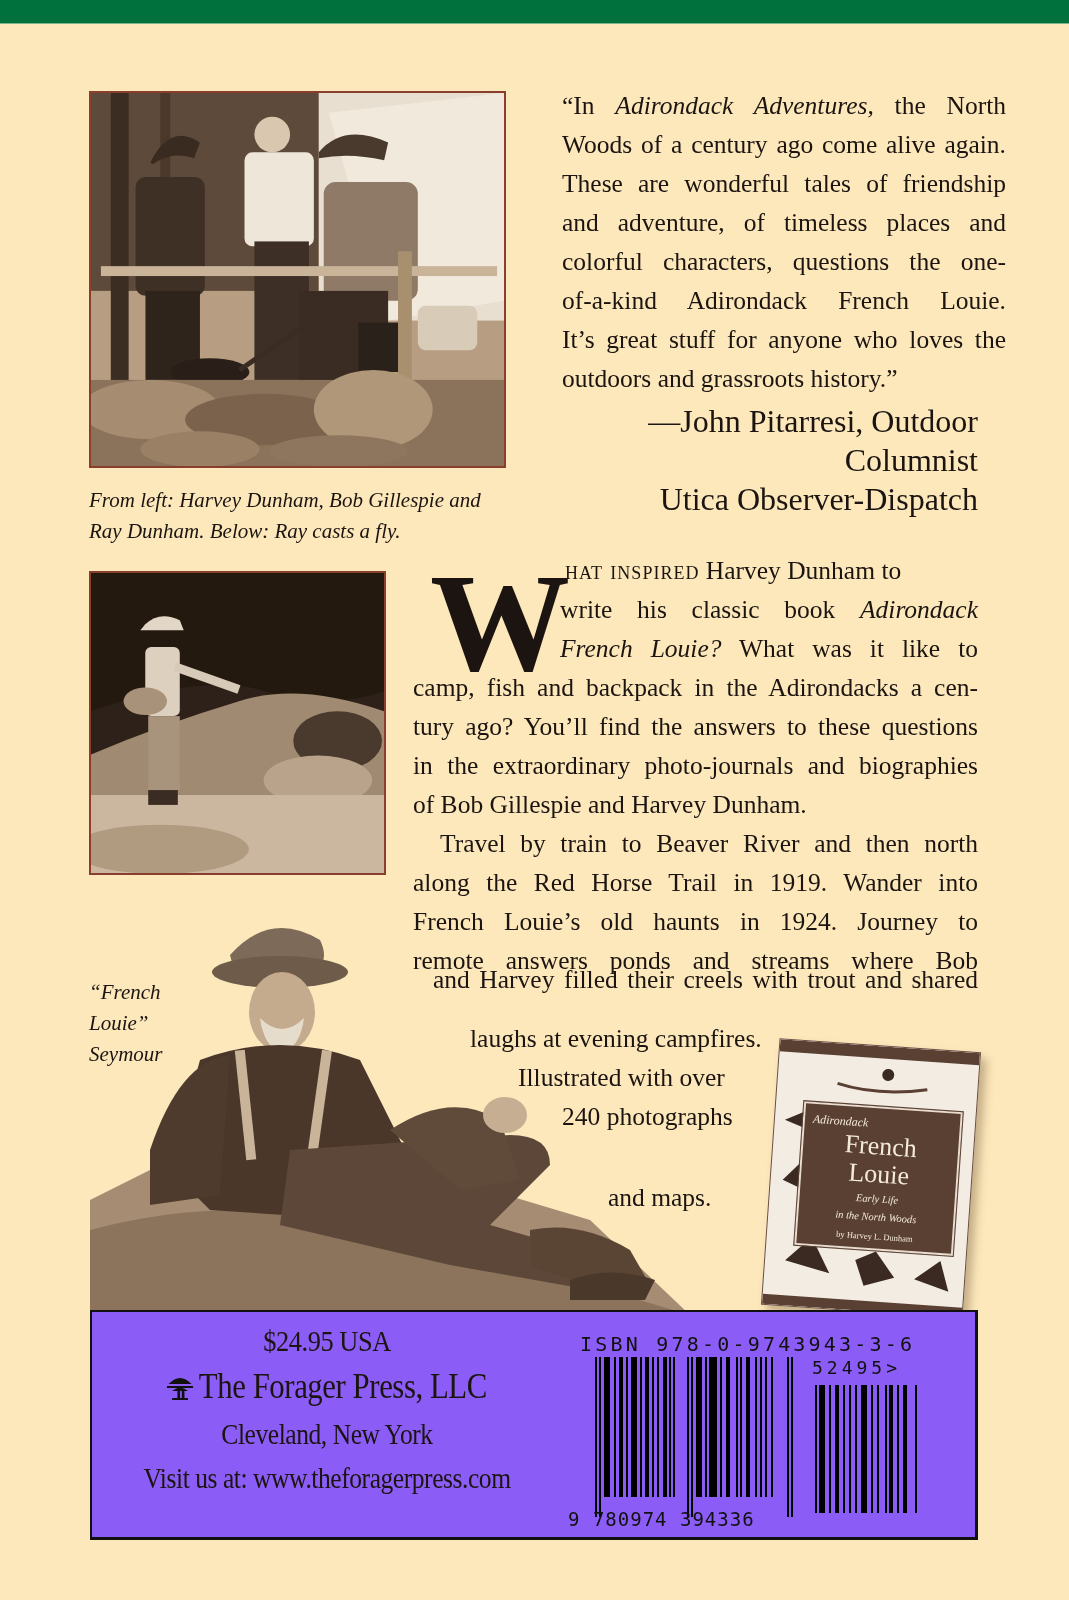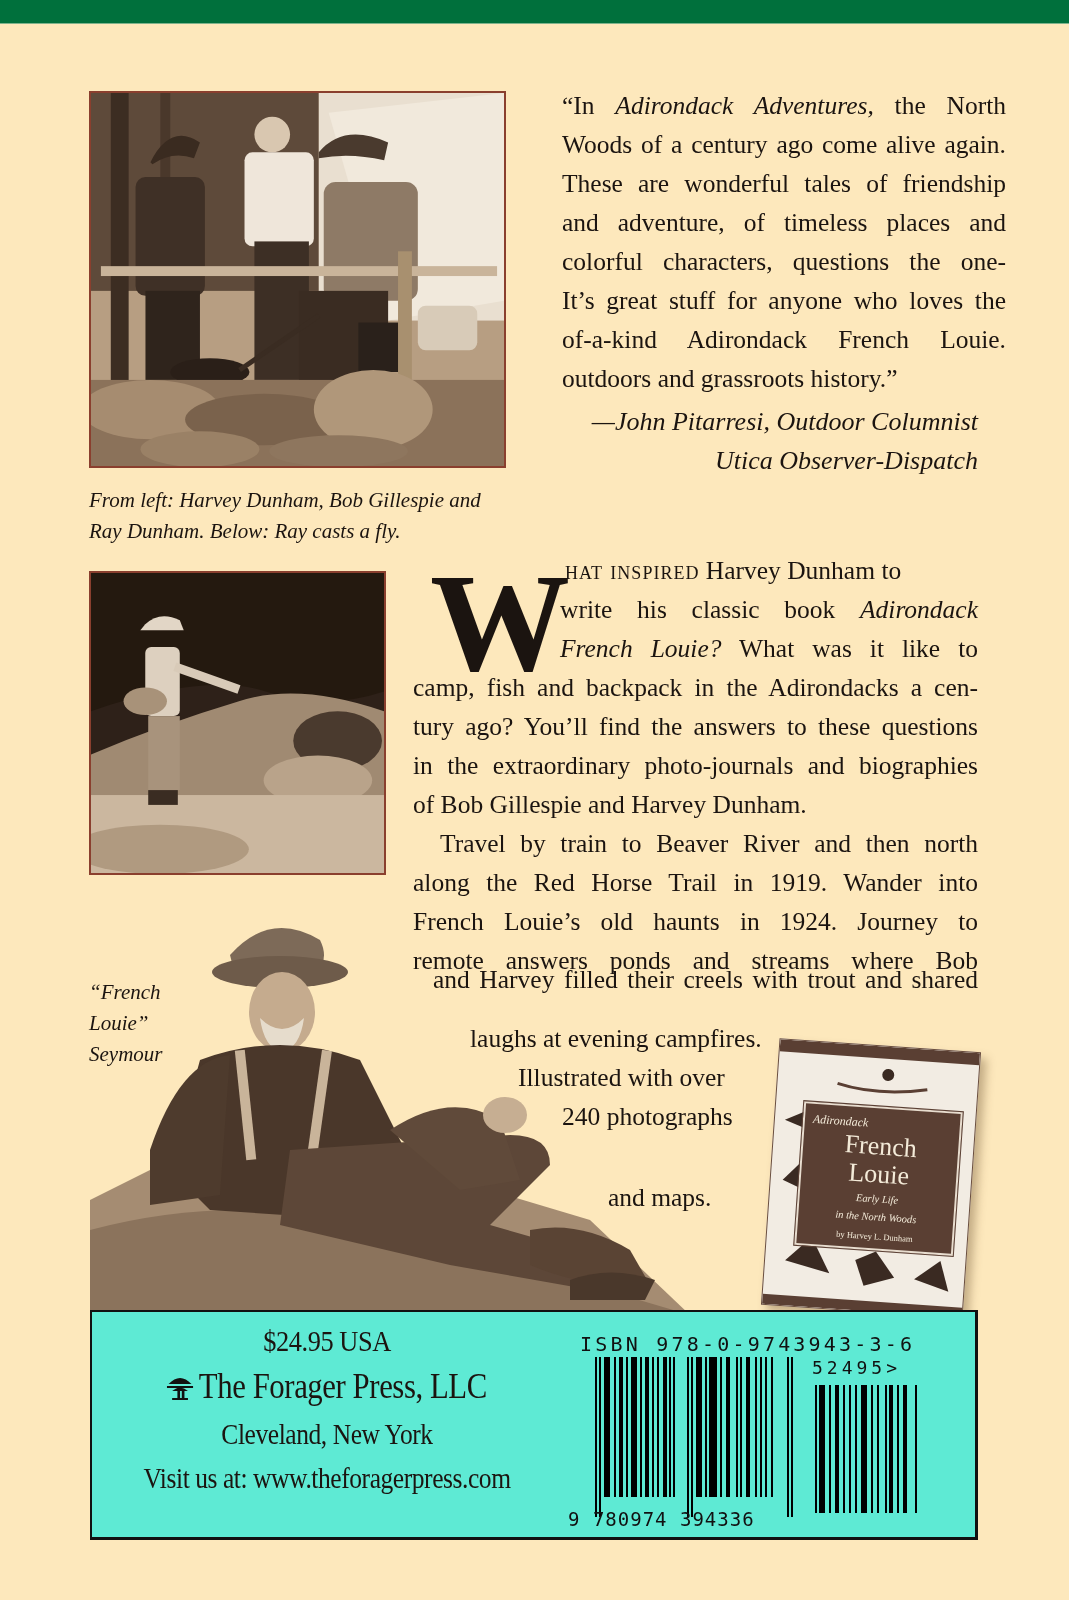--- a/index.html
+++ b/index.html
@@ -17,38 +17,38 @@
   #photo-camp { left: 89px; top: 91px; width: 417px; height: 377px; }
   #photo-fly { left: 89px; top: 571px; width: 297px; height: 304px; }
 
   .caption { position: absolute; font-style: italic; font-size: 21px; line-height: 31px; }
   #caption-camp { left: 89px; top: 485px; width: 440px; }
   #caption-louie { left: 89px; top: 977px; width: 130px; }
 
   .quote { position: absolute; left: 534px; top: 86px; width: 444px; font-size: 25.5px; line-height: 39px; text-align: justify; text-align-last: justify; margin-left: 28px; }
   .quote .line { display: block; }
   .quote .last { text-align-last: left; }
-  .attrib { position: absolute; left: 534px; top: 402px; width: 444px; text-align: right; font-style: italic; font-size: 26px; line-height: 39px; }
+  .attrib { position: absolute; left: 534px; top: 402px; width: 444px; text-align: right; font-size: 32px; line-height: 39px; }
 
   .body-text { position: absolute; font-size: 25.5px; line-height: 39px; }
   .bl { position: absolute; white-space: nowrap; }
   .just { text-align: justify; text-align-last: justify; }
   .dropcap { position: absolute; left: 430px; top: 563px; font-size: 140px; line-height: 120px; font-weight: bold; font-family: "Liberation Serif", serif; letter-spacing: -6px; }
   .smallcaps { font-variant: small-caps; letter-spacing: 1px; }
 
   #louie { position: absolute; left: 90px; top: 900px; width: 600px; height: 415px; }
 
   #bookcover { position: absolute; left: 770px; top: 1045px; width: 200px; height: 265px; transform: rotate(4deg); box-shadow: 6px 6px 10px rgba(90,60,30,0.35); background: #f2ece3; border: 1px solid #6a4e3e; }
   #bookcover .panel { position: absolute; left: 28px; top: 60px; width: 155px; height: 140px; background: #5a3f33; border: 2px solid #e8ddcf; outline: 1px solid #5a3f33; color: #f3ead8; text-align: center; }
   #bookcover .b-adk { font-style: italic; font-size: 12px; text-align: left; padding: 8px 0 0 8px; }
   #bookcover .b-title { font-size: 26px; line-height: 26px; margin-top: 2px; }
   #bookcover .b-sub { font-style: italic; font-size: 10.5px; line-height: 12px; margin-top: 6px; }
   #bookcover .b-by { font-size: 8.5px; margin-top: 8px; }
 
-  #infobox { position: absolute; left: 90px; top: 1310px; width: 888px; height: 230px; background: #5eead4; border: 2px solid #111; border-right-width: 3px; border-bottom-width: 3px; box-sizing: border-box; }
+  #infobox { position: absolute; left: 90px; top: 1310px; width: 888px; height: 230px; background: #8b5cf6; border: 2px solid #111; border-right-width: 3px; border-bottom-width: 3px; box-sizing: border-box; }
   .pub { position: absolute; left: 0; width: 470px; text-align: center; font-family: "Liberation Serif", serif; letter-spacing: -0.5px; transform: scaleX(0.88); transform-origin: center; }
   #price { top: 12px; font-size: 30px; }
   #publisher { top: 55px; font-size: 35px; }
   #city { top: 106px; font-size: 29px; }
   #website { top: 150px; font-size: 29px; }
   .mushroom { display: inline-block; width: 30px; height: 26px; vertical-align: -2px; margin-right: 6px; }
 
   .isbn-text { position: absolute; font-family: "DejaVu Sans Mono", "Liberation Mono", monospace; color: #111; }
   #isbn { left: 488px; top: 20px; font-size: 20px; letter-spacing: 3.2px; }
   #addon { left: 720px; top: 45px; font-size: 18px; letter-spacing: 4px; }
@@ -97,22 +97,22 @@
   <div>From left: Harvey Dunham, Bob Gillespie and</div>
   <div>Ray Dunham. Below: Ray casts a fly.</div>
 </div>
 
 <div class="quote">
   <span class="line"><span>“In </span><i>Adirondack Adventures,</i><span> the North</span></span>
   <span class="line">Woods of a century ago come alive again.</span>
   <span class="line">These are wonderful tales of friendship</span>
   <span class="line">and adventure, of timeless places and</span>
   <span class="line">colorful characters, questions the one-</span>
+  <span class="line">of-a-kind Adirondack French Louie.</span>
   <span class="line">It’s great stuff for anyone who loves the</span>
-  <span class="line">of-a-kind Adirondack French Louie.</span>
   <span class="line last">outdoors and grassroots history.”</span>
 </div>
 <div class="attrib">
   <div>—John Pitarresi, Outdoor Columnist</div>
   <div>Utica Observer-Dispatch</div>
 </div>
 
 <div class="photo" id="photo-fly">
   <svg viewBox="0 0 297 304" preserveAspectRatio="none">
     <rect width="297" height="304" fill="#2e2119"></rect>

